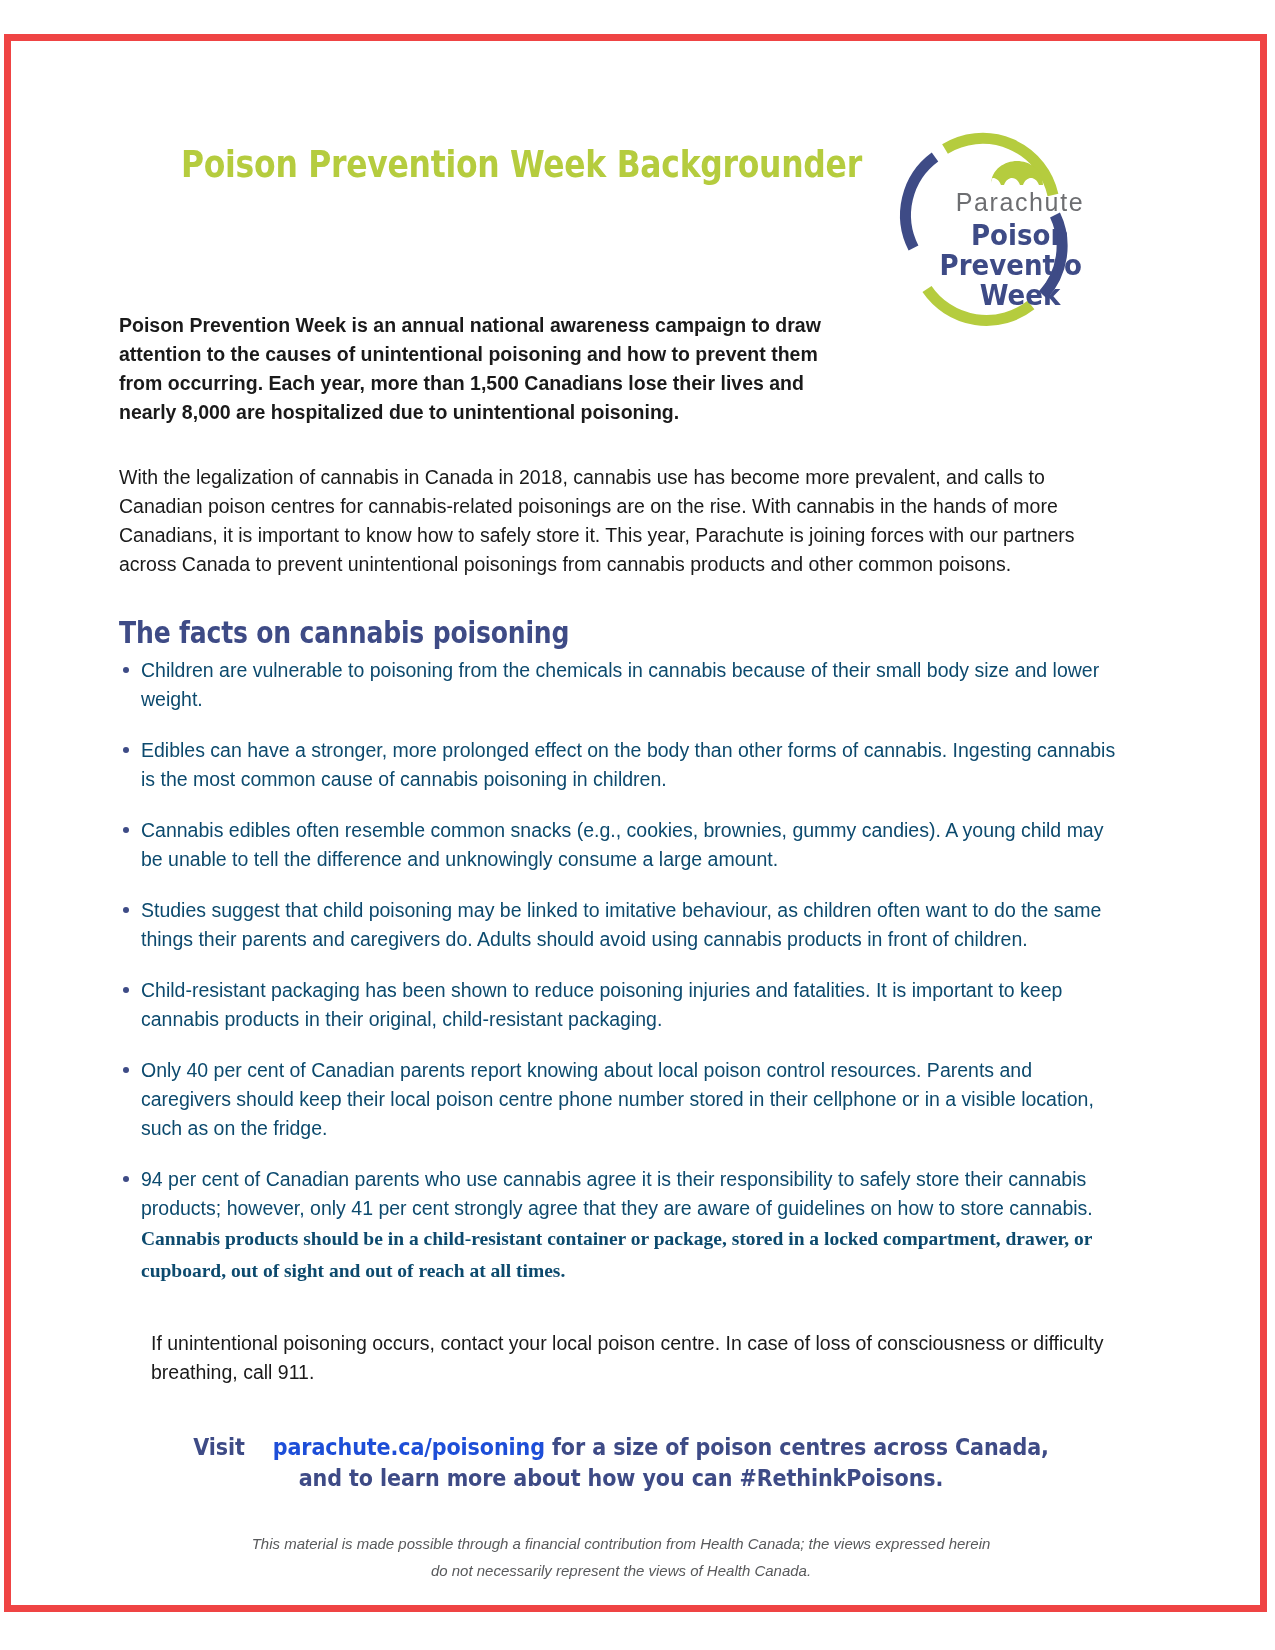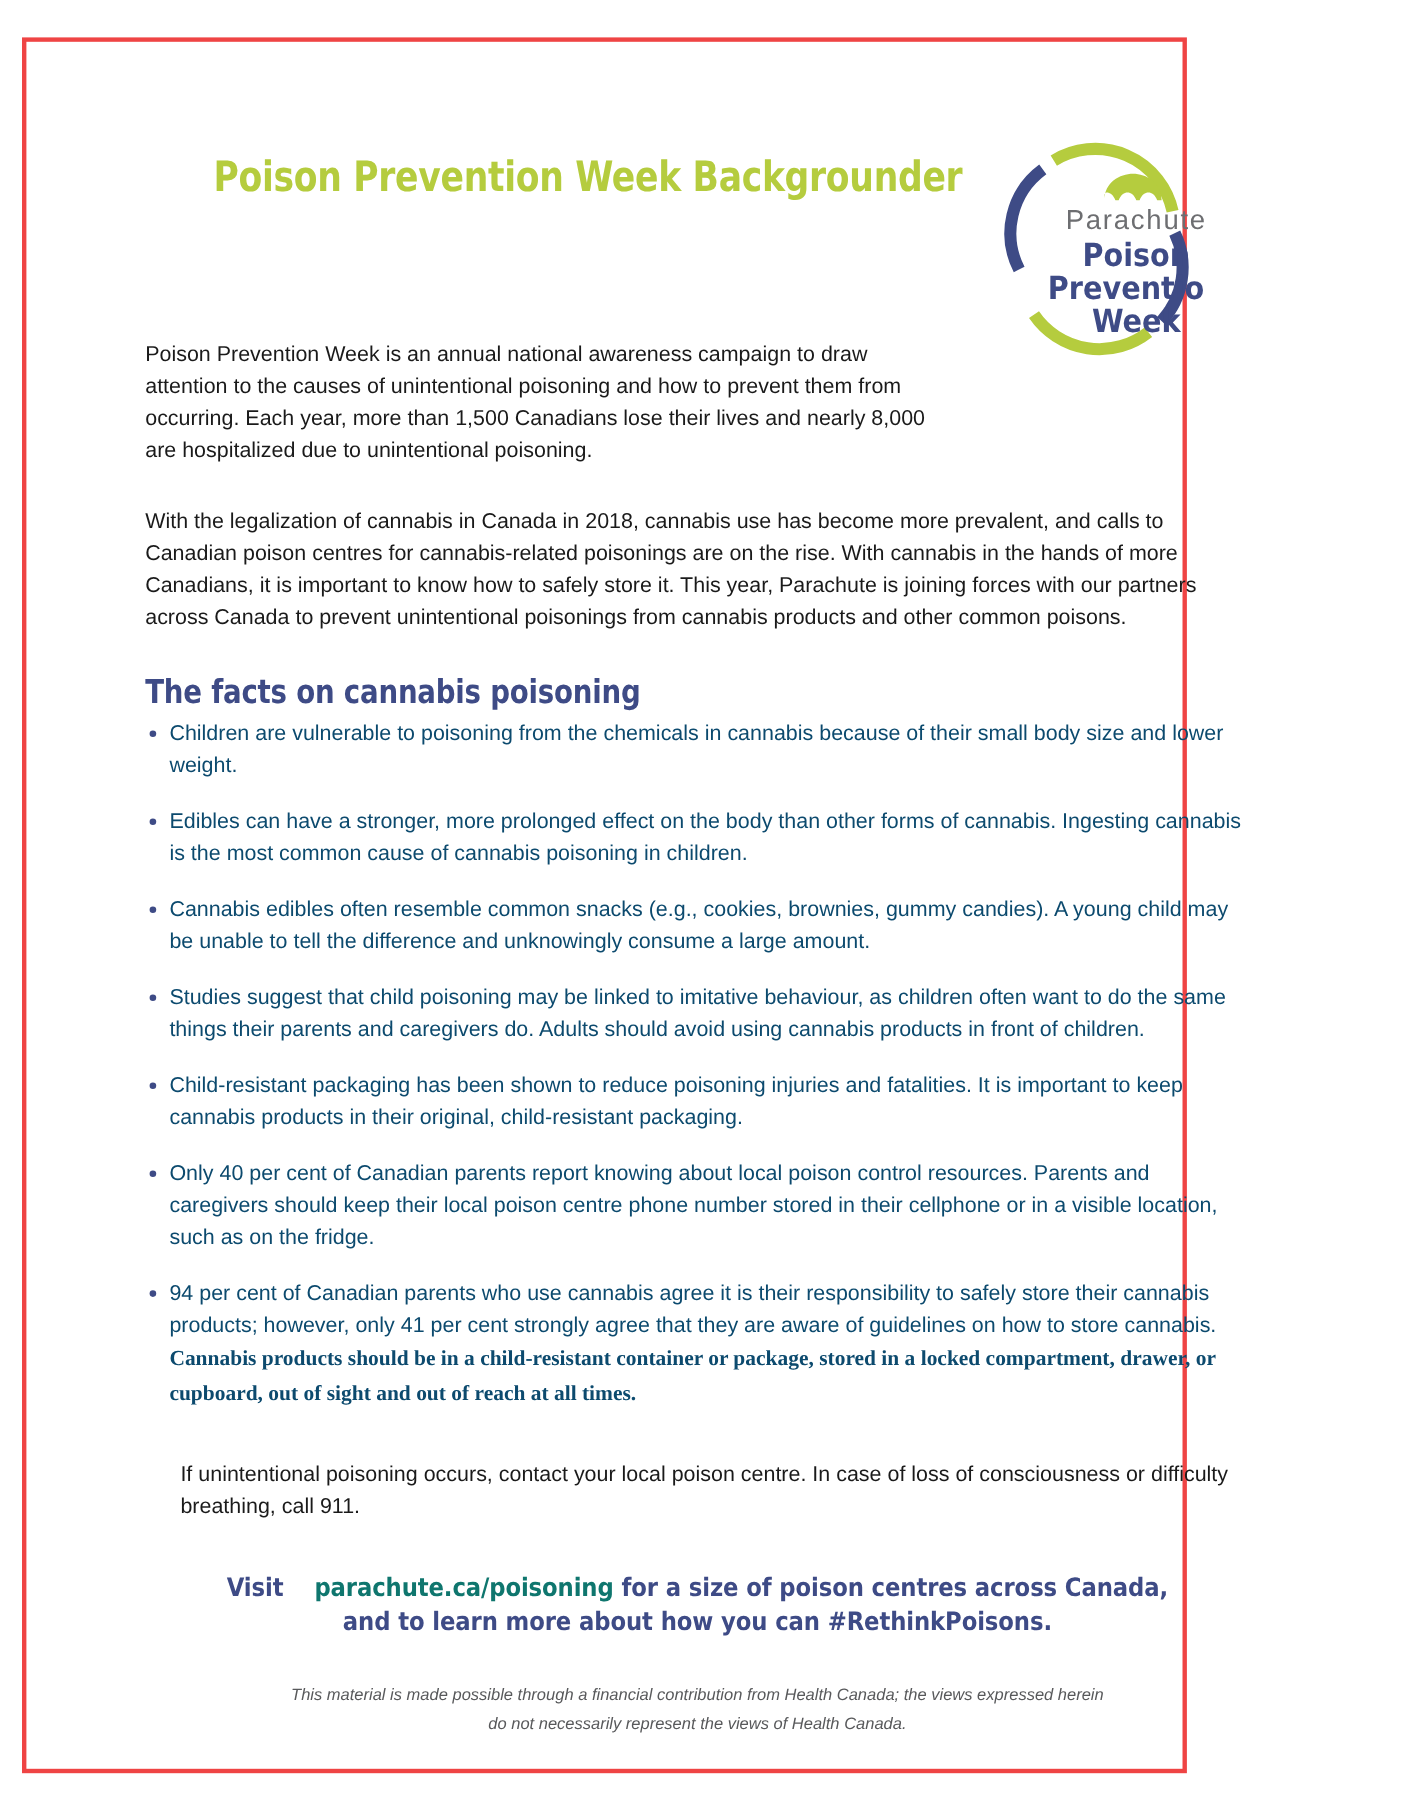--- a/index.html
+++ b/index.html
@@ -12,25 +12,25 @@
     height: 1650px;
     font-family: "Liberation Sans", sans-serif;
     color: #000000;
     position: relative;
     overflow: hidden;
   }
 
   
   .page-frame {
     position: absolute;
-    left: 20px;
+    left: 4px;
     top: 34px;
-    width: 1059px;
+    width: 1263px;
     height: 1578px;
-    border: 4px solid #ef4444;
+    border: 7px solid #ef4444;
     box-sizing: border-box;
     background: #ffffff;
   }
 
   .content {
     position: absolute;
     left: 108px;
     top: 70px;
     width: 1010px;
   }
@@ -64,21 +64,21 @@
   }
   .logo svg { display: block; }
 
   
   .para {
     font-size: 19.5px;
     line-height: 29px;
     color: #1a1a1a;
     margin: 0 0 0 0;
   }
-  .para.narrow { width: 730px; }
+  .para.narrow { width: 730px; font-weight: bold; }
   .para.full   { width: 1004px; }
 
   .gap-a { height: 36px; }
   .gap-b { height: 26px; }
   .gap-c { height: 22px; }
 
   
   .section-head {
     font-family: "DejaVu Sans Condensed", "Liberation Sans Narrow", "Liberation Sans", sans-serif;
     font-weight: bold;
@@ -137,21 +137,21 @@
   .cta {
     text-align: center;
     font-family: "DejaVu Sans Condensed", "Liberation Sans Narrow", "Liberation Sans", sans-serif;
     font-weight: bold;
     font-size: 23px;
     color: #3e4b86;
     line-height: 31px;
     letter-spacing: -0.1px;
     width: 1004px;
   }
-  .cta .url { color: #0f766e; margin-left: 21px; }
+  .cta .url { color: #1d4ed8; margin-left: 21px; }
 
   
   .disclaimer {
     text-align: center;
     font-style: italic;
     font-size: 15px;
     line-height: 27px;
     color: #58595b;
     width: 1004px;
   }

